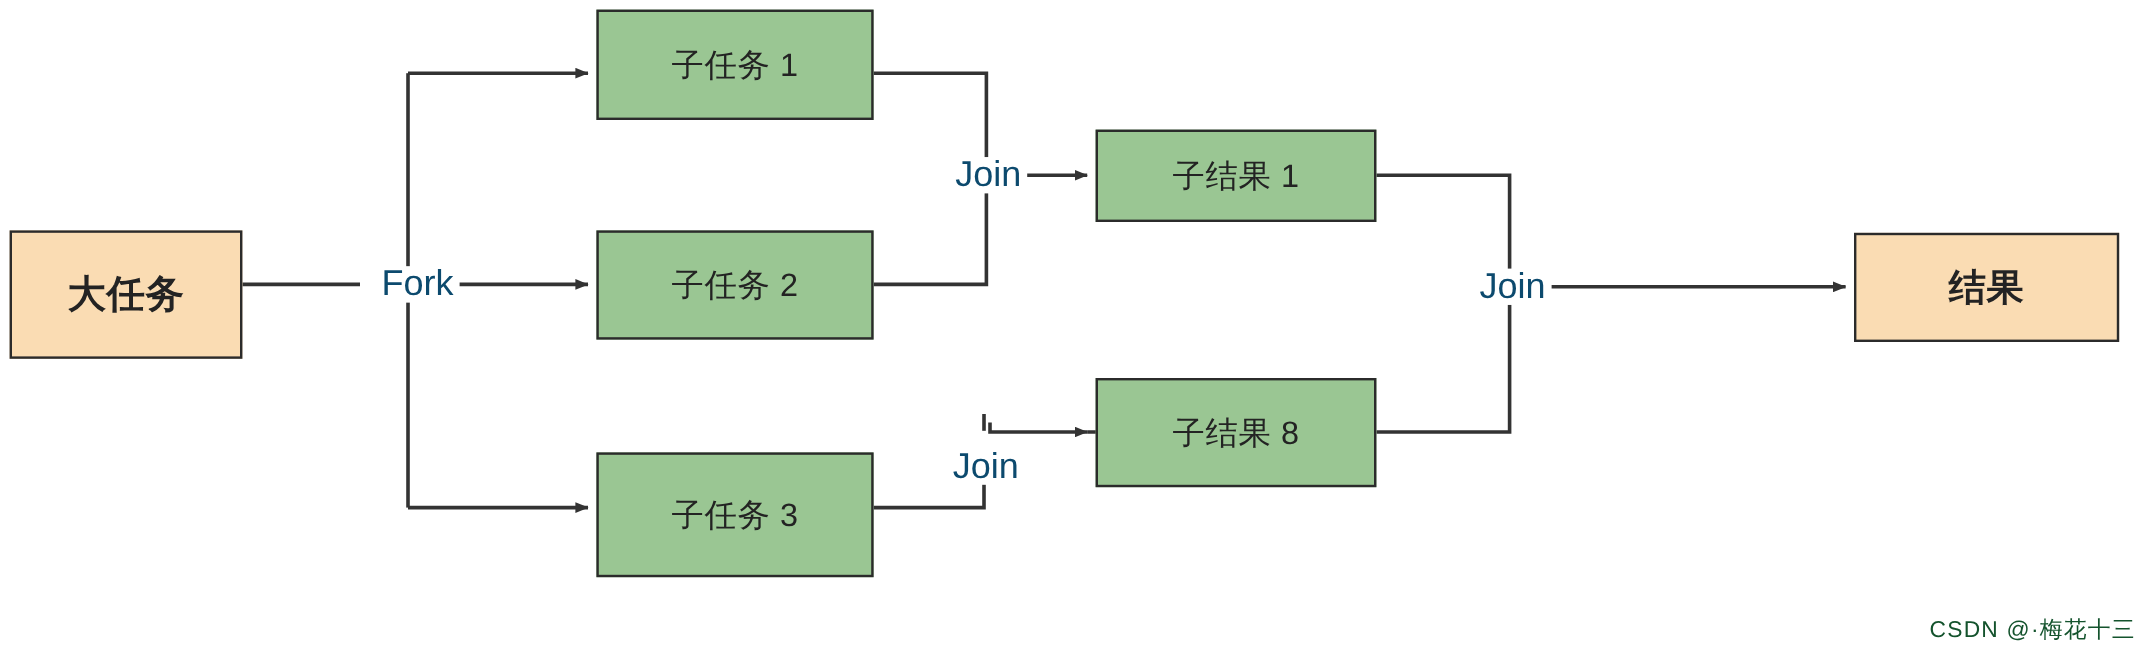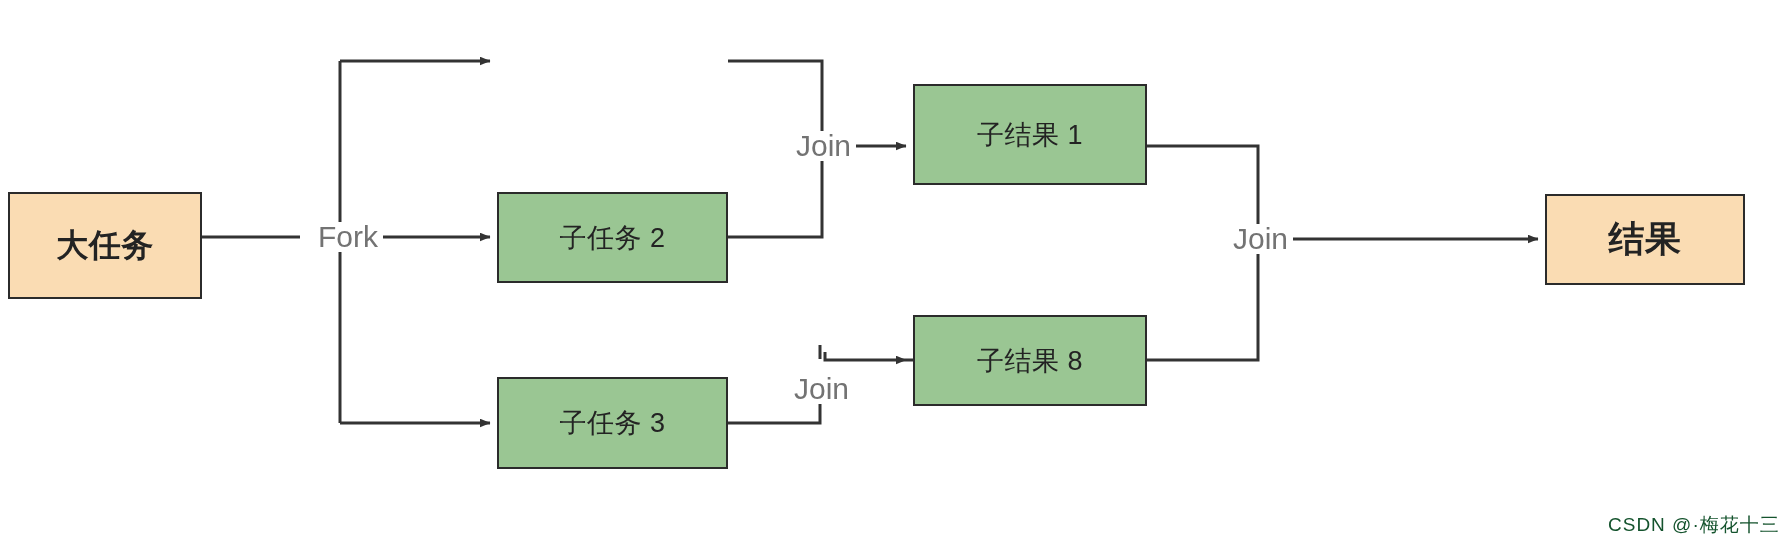--- a/index.html
+++ b/index.html
@@ -39,21 +39,21 @@
   }
   .node-sub {
     background: #9ac693;
   }
   .node-label {
     display: block;
     white-space: nowrap;
   }
   .edge-label {
     position: absolute;
-    color: #737373;
+    color: #0c4a6e;
     background: #ffffff;
     padding: 0 5px;
     white-space: nowrap;
     line-height: 1;
     font-size: 30px;
   }
   .watermark {
     position: absolute;
     color: #14532d;
     font-size: 19px;
@@ -109,38 +109,41 @@
     </g>
   <g stroke="#333333" stroke-width="3" fill="none">
         <path d="M825,352 L825,360 L906,360" marker-end="url(#arrowhead)"></path>
       </g>
     </svg>
 
   <div class="node node-task" style="left:8px; top:192px; width:194px; height:107px; font-size:32px; font-weight:bold;">
     <span class="node-label">大任务</span>
   </div>
 
+  <div class="node node-sub" style="left:497px; top:8px; width:231px; height:92px; font-size:27px;">
+    <span class="node-label">子任务 1</span>
+  </div>
 
   <div class="node node-sub" style="left:497px; top:192px; width:231px; height:91px; font-size:27px;">
     <span class="node-label">子任务 2</span>
   </div>
 
-  <div class="node node-sub" style="left:497px; top:377px; width:231px; height:92px; font-size:27px;">
+  <div class="node node-sub" style="left:497px; top:377px; width:231px; height:104px; font-size:27px;">
     <span class="node-label">子任务 3</span>
   </div>
 
-  <div class="node node-sub" style="left:913px; top:84px; width:234px; height:101px; font-size:27px;">
+  <div class="node node-sub" style="left:913px; top:108px; width:234px; height:77px; font-size:27px;">
     <span class="node-label">子结果 1</span>
   </div>
 
   <div class="node node-sub" style="left:913px; top:315px; width:234px; height:91px; font-size:27px;">
     <span class="node-label">子结果 8</span>
   </div>
 
-  <div class="node node-task" style="left:1545px; top:194px; width:200px; height:91px; font-size:36px; font-weight:bold;">
+  <div class="node node-task" style="left:1545px; top:194px; width:221px; height:91px; font-size:31px; font-weight:bold;">
     <span class="node-label">结果</span>
   </div>
 
   <div class="edge-label" style="left:313px; top:222px;">
     <span>Fork</span>
   </div>
 
   <div class="edge-label" style="left:791px; top:131px;">
     <span>Join</span>
   </div>

